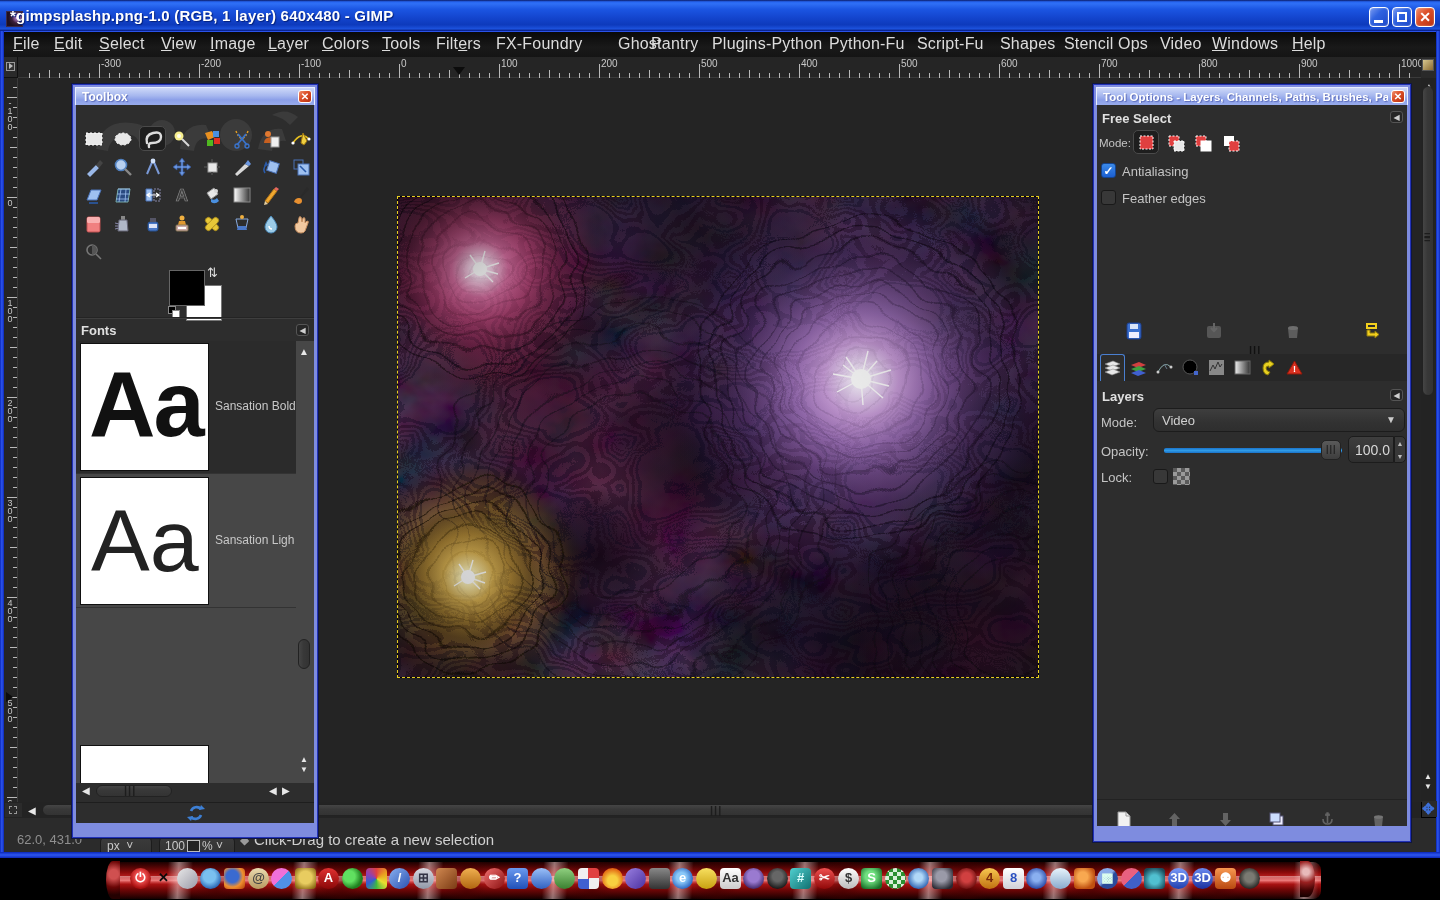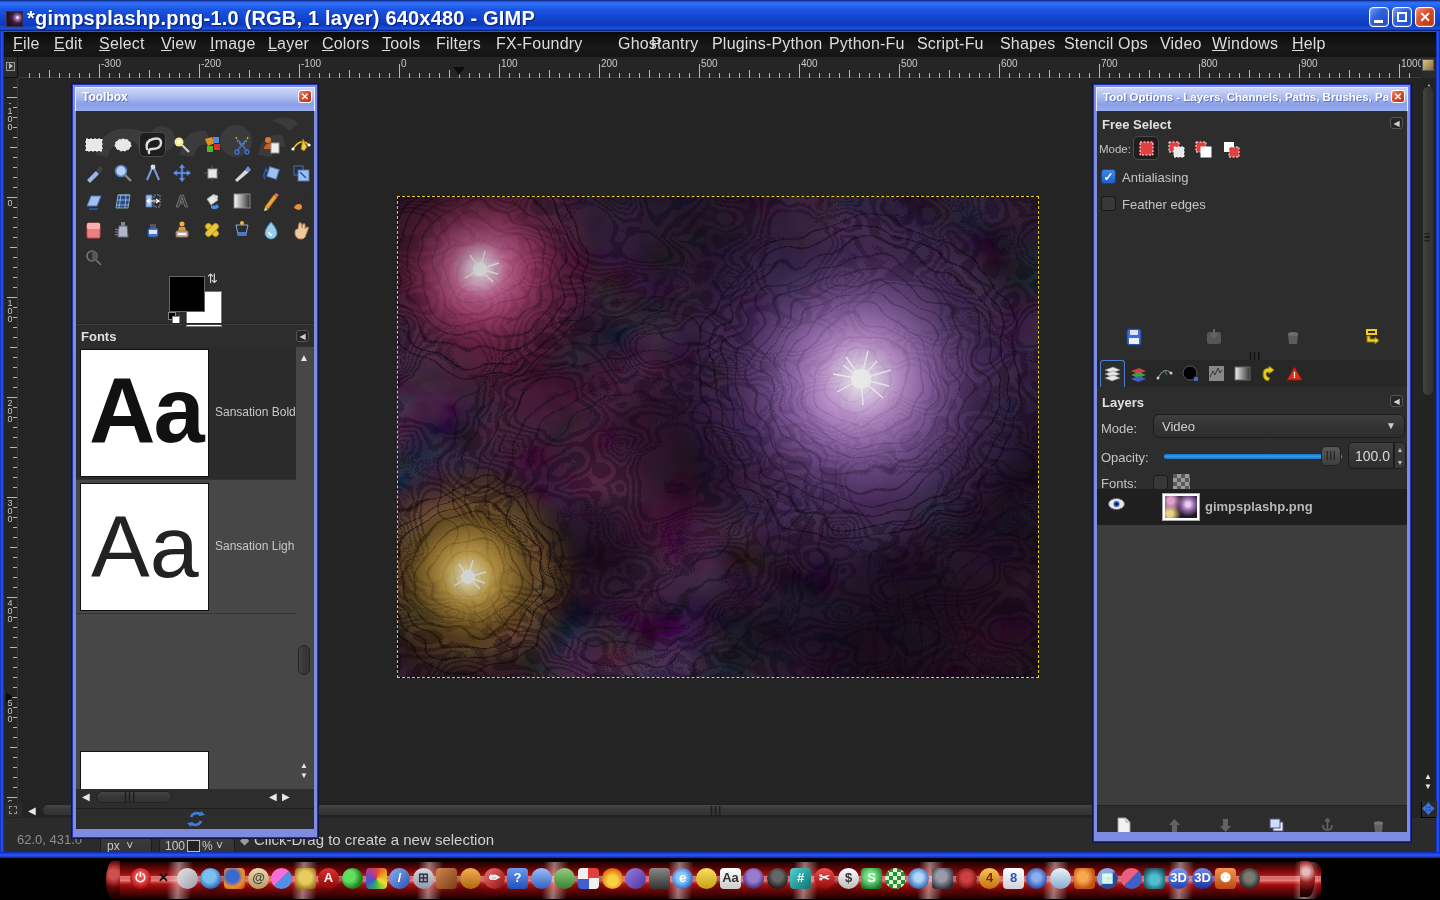--- a/index.html
+++ b/index.html
@@ -3,21 +3,21 @@
 *{margin:0;padding:0;box-sizing:border-box}
 html,body{width:1440px;height:900px;overflow:hidden;background:#000;
  font-family:"Liberation Sans",sans-serif}
 .abs{position:absolute}
 #root{position:relative;width:1440px;height:900px;background:#000}
 
 #titlebar{left:0;top:0;width:1440px;height:31px;
  background:linear-gradient(180deg,#0a1a66 0%,#2766f2 6%,#2f6ff5 12%,#1b55e2 30%,#1446cf 55%,#0d3abc 80%,#1c52dd 93%,#05177a 100%);}
 #titlebar .ticon{left:6px;top:11px;width:17px;height:16px;border:1px solid #3a2a4a;background:
  radial-gradient(circle at 70% 40%,#e8d0f0 0 8%,#a070b0 16%,#3a1f3a 42%,#201020 70%);}
-#titlebar .ttext{left:27px;top:7px;color:#fff;font-weight:bold;font-size:20px;letter-spacing:.2px;
+#titlebar .ttext{left:10px;top:7px;color:#fff;font-weight:bold;font-size:15px;letter-spacing:.2px;
  text-shadow:1px 1px 1px #04207a}
 .wbtn{top:7px;width:20px;height:20px;border-radius:4px;border:1px solid #fff;
  box-shadow:inset 0 0 2px rgba(255,255,255,.5)}
 .wbtn.min{background:linear-gradient(135deg,#7a9bf2 0%,#2f62e0 40%,#1c48c8 100%)}
 .wbtn.max{background:linear-gradient(135deg,#7a9bf2 0%,#2f62e0 40%,#1c48c8 100%)}
 .wbtn.cls{background:linear-gradient(135deg,#f09070 0%,#dd512a 40%,#b72f10 100%)}
 .wbtn span{position:absolute;color:#fff;font-weight:bold}
 #menubar{left:0;top:31px;width:1440px;height:26px;
  background:linear-gradient(180deg,#090909,#191919 60%,#141414);
  border-top:1px solid #2a52e8;color:#dcdcdc;font-size:15px}
@@ -40,21 +40,21 @@
 .sthumbv{position:absolute;background:linear-gradient(90deg,#454545,#383838 45%,#333);border-radius:7px;border:1px solid #222}
 .grip{position:absolute;color:#1d1d1d;font-size:11px;font-weight:bold;letter-spacing:1px}
 .sarrow{position:absolute;color:#e8e8e8;font-size:10px;line-height:10px}
 
 #statusbar{left:4px;top:818px;width:1432px;height:34px;background:#2b2b2b}
 
 .wb{background:linear-gradient(90deg,#0b27b8,#2e57ef 45%,#0b27b8)}
 
 .fwin{position:absolute;border:1px solid #2232b8;background:#7e8cdf;padding:3px;
  box-shadow:0 0 0 1px #10163f}
-.fwin .ftitle{position:relative;height:24px;margin:-1px -1px 0 -1px;
+.fwin .ftitle{position:relative;height:18px;margin:-1px -1px 0 -1px;
  background:linear-gradient(180deg,#cdd8f8 0%,#a7b8ef 45%,#8b9fe8 70%,#98abec 100%);
  border:1px solid #e8eeff;border-bottom:none}
 .fwin .ftitle .ft{position:absolute;left:6px;top:2px;font-size:12px;font-weight:bold;color:#fff;
  text-shadow:1px 1px 1px #5a6ab8}
 .fwin .fx{position:absolute;right:2px;top:2px;width:14px;height:13px;border-radius:3px;border:1px solid #fff;
  background:linear-gradient(135deg,#f09070,#dd512a 40%,#b72f10);color:#fff;font-size:10px;font-weight:bold;
  text-align:center;line-height:12px}
 .fwin .fbody{position:relative;background:#2d2d2d;overflow:hidden}
 .hdrlab{position:absolute;color:#e0e0e0;font-weight:bold;font-size:13px}
 .collb{position:absolute;width:13px;height:12px;background:#262626;border:1px solid #555;border-radius:3px;
@@ -844,36 +844,23 @@
           <div style="position:absolute;left:8px;top:4px;color:#d0d0d0;font-size:13px">Video</div>
           <div style="position:absolute;right:8px;top:5px;color:#ccc;font-size:10px">▼</div>
         </div>
         <div class="glab" style="left:4px;top:339px">Opacity:</div>
         <div class="abs" style="left:67px;top:343px;width:178px;height:5px;background:linear-gradient(180deg,#1a72c8,#2f9be8 50%,#1a72c8);border-radius:2px"></div>
         <div class="abs" style="left:224px;top:335px;width:20px;height:20px;border-radius:5px;background:linear-gradient(180deg,#5a5a5a,#3e3e3e);border:1px solid #222">
           <div class="grip" style="left:4px;top:3px;color:#222;font-size:9px">|||</div>
         </div>
         <div class="abs" style="left:251px;top:331px;width:46px;height:27px;border-radius:5px 0 0 5px;border:1px solid #1c1c1c;background:linear-gradient(180deg,#3e3e3e,#2e2e2e);color:#d8d8d8;font-size:14px;padding:5px 0 0 6px">100.0</div>
         <div class="abs" style="left:297px;top:331px;width:12px;height:27px;border-radius:0 5px 5px 0;border:1px solid #1c1c1c;background:#383838;color:#bbb;font-size:7px;text-align:center;line-height:13px">▲<br>▼</div>
-        <div class="glab" style="left:4px;top:365px">Fonts:</div>
+        <div class="glab" style="left:4px;top:365px">Lock:</div>
         <div class="abs" style="left:56px;top:364px;width:15px;height:15px;border-radius:3px;background:#383838;border:1px solid #191919"></div>
         <div class="abs" style="left:76px;top:363px;width:17px;height:17px;background:repeating-conic-gradient(#9a9a9a 0 25%,#5a5a5a 0 50%) 0 0/8px 8px"></div>
-        <div class="abs" style="left:0;top:378px;width:310px;height:316px;background:#3d3d3d">
-          <div class="abs" style="left:0;top:0;width:310px;height:36px;background:#1f1f1f">
-            <svg style="position:absolute;left:11px;top:9px" width="17" height="12">
-              <ellipse cx="8.5" cy="6" rx="8" ry="5.5" fill="#e8e8e8" stroke="#667"></ellipse>
-              <circle cx="8.5" cy="6" r="3" fill="#2a5ac8"></circle>
-              <circle cx="8.5" cy="6" r="1.2" fill="#000"></circle>
-            </svg>
-            <div class="abs" style="left:65px;top:4px;width:38px;height:28px;background:#fff;border:1px solid #aaa">
-              <div style="position:absolute;left:2px;top:2px;width:32px;height:22px;background:radial-gradient(circle at 72% 38%,#e8d0f0 0 8%,#9a70b0 22%,rgba(42,24,48,0) 45%),radial-gradient(circle at 18% 22%,#e0a0c8 0 10%,rgba(90,40,70,0) 35%),radial-gradient(circle at 15% 80%,#e8d080 0 10%,rgba(120,90,30,0) 35%),#241828"></div>
-            </div>
-            <div class="abs" style="left:108px;top:10px;color:#b8b8b8;font-weight:bold;font-size:13px">gimpsplashp.png</div>
-          </div>
-        </div>
         <div class="abs" style="left:0;top:694px;width:310px;height:41px;background:#2d2d2d;border-top:1px solid #222">
           <div class="abs" style="left:18px;top:11px"><svg width="17" height="17">
               <path d="M3 1 h8 l4 4 v11 h-12z" fill="#f2f2f2" stroke="#999"></path>
               <path d="M11 1 v4 h4" fill="none" stroke="#999"></path>
             </svg></div>
           <div class="abs" style="left:69px;top:11px"><svg width="17" height="17" opacity="0.5">
               <path d="M8.5 2 L14 8 H11 V15 H6 V8 H3z" fill="#9a9a9a"></path>
             </svg></div>
           <div class="abs" style="left:120px;top:11px"><svg width="17" height="17" opacity="0.5">
               <path d="M8.5 15 L3 9 H6 V2 H11 V9 H14z" fill="#9a9a9a"></path>

